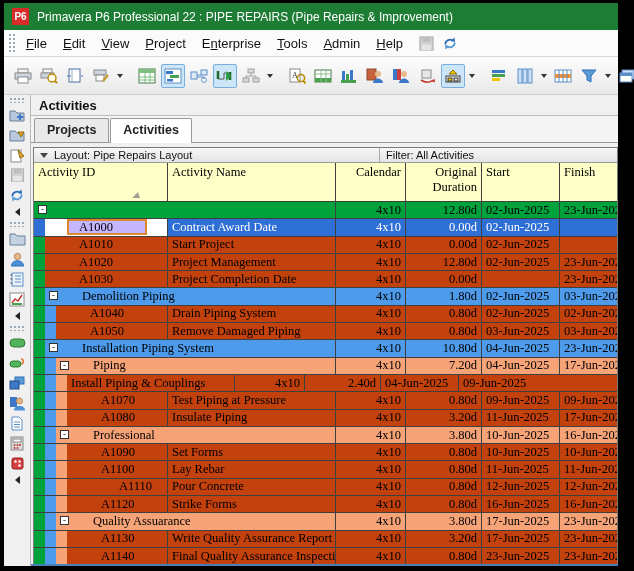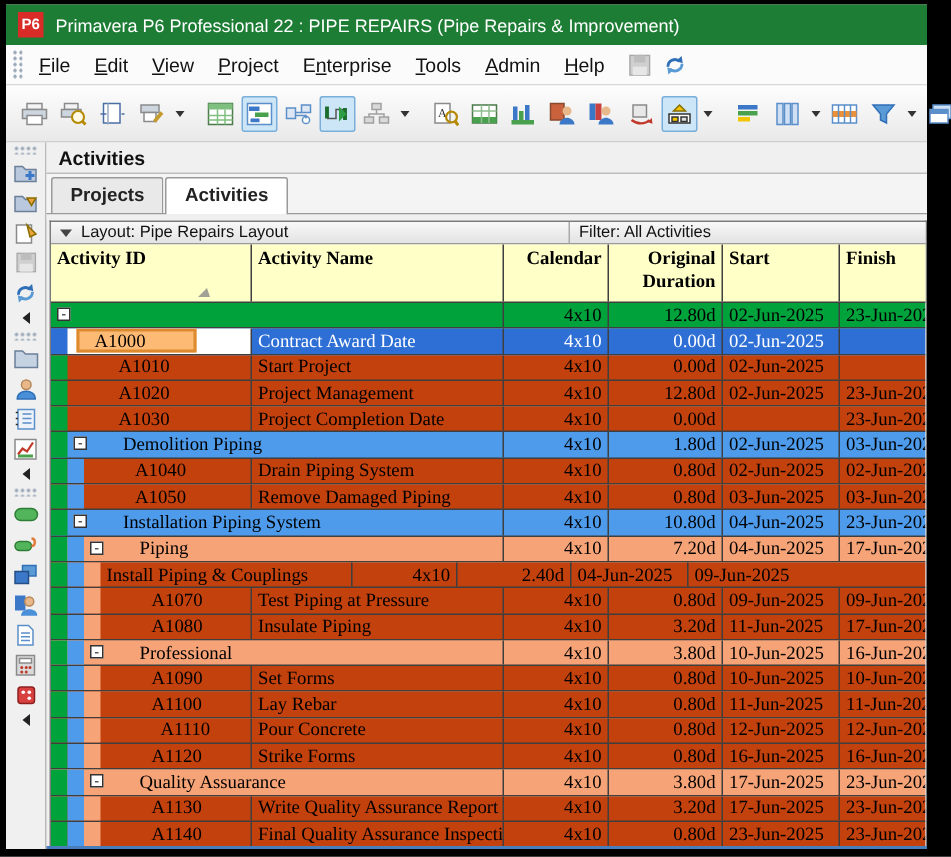--- a/index.html
+++ b/index.html
@@ -63,21 +63,21 @@
     display:flex; align-items:center; font-size:11px; color:#111; flex-shrink:0; }
   .lb-left { flex:1; display:flex; align-items:center; padding-left:6px; }
   .chev { width:0; height:0; border-left:4px solid transparent; border-right:4px solid transparent;
     border-top:5px solid #444; margin-right:6px; }
   .lb-right { width:238px; border-left:1px solid #aaa; padding-left:6px; align-self:stretch; display:flex; align-items:center; }
 
   
   .serif { font-family:"Liberation Serif","DejaVu Serif",serif; }
   .thead { display:flex; height:39px; background:var(--header_yellow,#FFFFC8); flex-shrink:0;
     font-size:12.5px; color:#000; border-bottom:1px solid #3f3f3f; }
-  .th { border-right:1px solid #3f3f3f; padding:2px 4px; position:relative;font-weight:bold; }
+  .th { border-right:1px solid #3f3f3f; padding:2px 4px; position:relative; }
   .th.r { text-align:right; }
   .c-id{width:134px;} .c-name{width:168px;} .c-cal{width:70px;} .c-od{width:76px;} .c-start{width:78px;}
   .c-fin{flex:1; border-right:none;}
   .sortmark { position:absolute; right:26px; bottom:3px; width:0; height:0;
     border-left:4px solid transparent; border-right:4px solid transparent; border-bottom:6px solid #8a8a8a;
     transform:skewX(-18deg); opacity:.8; }
 
   .tbody { flex:1; overflow:hidden; font-size:12.5px; background:#fff; }
   .row { display:flex; height:17.3px; border-bottom:1px solid #3f3f3f; position:relative; background:#c2410c; color:#000; }
   .strip { width:11px; flex-shrink:0; }
@@ -86,22 +86,22 @@
   .cell.l { padding-left:4px; }
   .namearea { position:relative; display:flex; align-items:center; }
   .minus { position:absolute; left:4px; top:3px; width:9px; height:9px; background:#fff;
     border:1px solid #333; font-size:9px; line-height:6px; text-align:center; color:#000; }
   .gname { margin-left:37px; }
   .band-green { background:var(--band_green,#00A23C); }
   .band-blue  { background:var(--band_blue,#4D9BEA); }
   .band-orange{ background:var(--band_orange,#F5A377); }
   .row.selected { background:var(--selection_blue,#2E6FD6); color:#fff; }
   .row.selected .idcell { background:#fff; }
-  .focusbox { height:16px; width:80px; margin-left:6px; border:2px solid var(--focus_orange,#DD8A2E);
-    background:#fdba74; color:#000; display:flex; align-items:center; padding-left:10px; }
+  .focusbox { height:16px; width:80px; margin-left:22px; border:2px solid var(--focus_orange,#DD8A2E);
+    background:#c4b5fd; color:#000; display:flex; align-items:center; padding-left:10px; }
   .bottomedge { height:2px; background:#4a7ebb; flex-shrink:0; }
   svg { display:block; }
 </style>
 </head>
 <body>
 
 <div id="window">
 
   <div class="titlebar">
     <div class="p6logo">P6</div>
@@ -620,21 +620,21 @@
               <div class="cell l" style="width: 168px;">Lay Rebar</div>
               <div class="cell r" style="width: 70px;">4x10</div>
               <div class="cell r" style="width: 76px;">0.80d</div>
               <div class="cell l" style="width: 78px;">11-Jun-2025</div>
               <div class="cell l" style="flex: 1 1 0%; border-right: none;">11-Jun-2025</div>
             </div>
             <div class="row">
               <div class="strip" style="background: rgb(0, 162, 60);"></div>
               <div class="strip" style="background: rgb(77, 155, 234);"></div>
               <div class="strip" style="background: rgb(245, 163, 119);"></div>
-              <div class="cell " style="width: 101px; padding-left: 40px;">A1110</div>
+              <div class="cell " style="width: 101px; padding-left: 52px;">A1110</div>
               <div class="cell l" style="width: 168px;">Pour Concrete</div>
               <div class="cell r" style="width: 70px;">4x10</div>
               <div class="cell r" style="width: 76px;">0.80d</div>
               <div class="cell l" style="width: 78px;">12-Jun-2025</div>
               <div class="cell l" style="flex: 1 1 0%; border-right: none;">12-Jun-2025</div>
             </div>
             <div class="row">
               <div class="strip" style="background: rgb(0, 162, 60);"></div>
               <div class="strip" style="background: rgb(77, 155, 234);"></div>
               <div class="strip" style="background: rgb(245, 163, 119);"></div>

